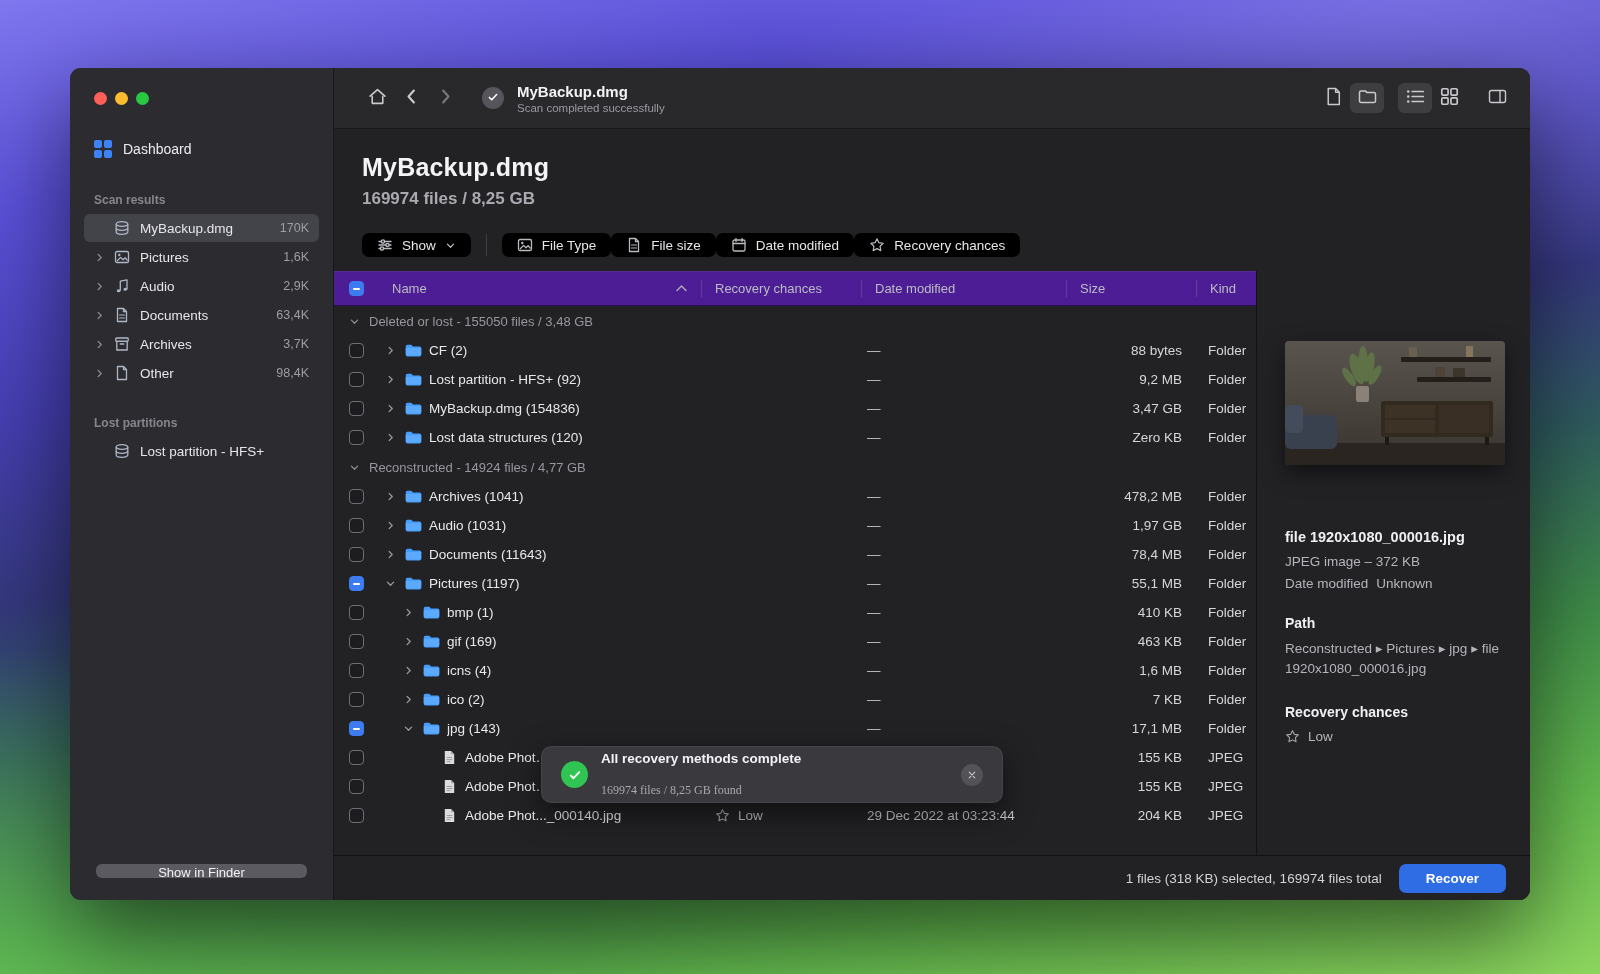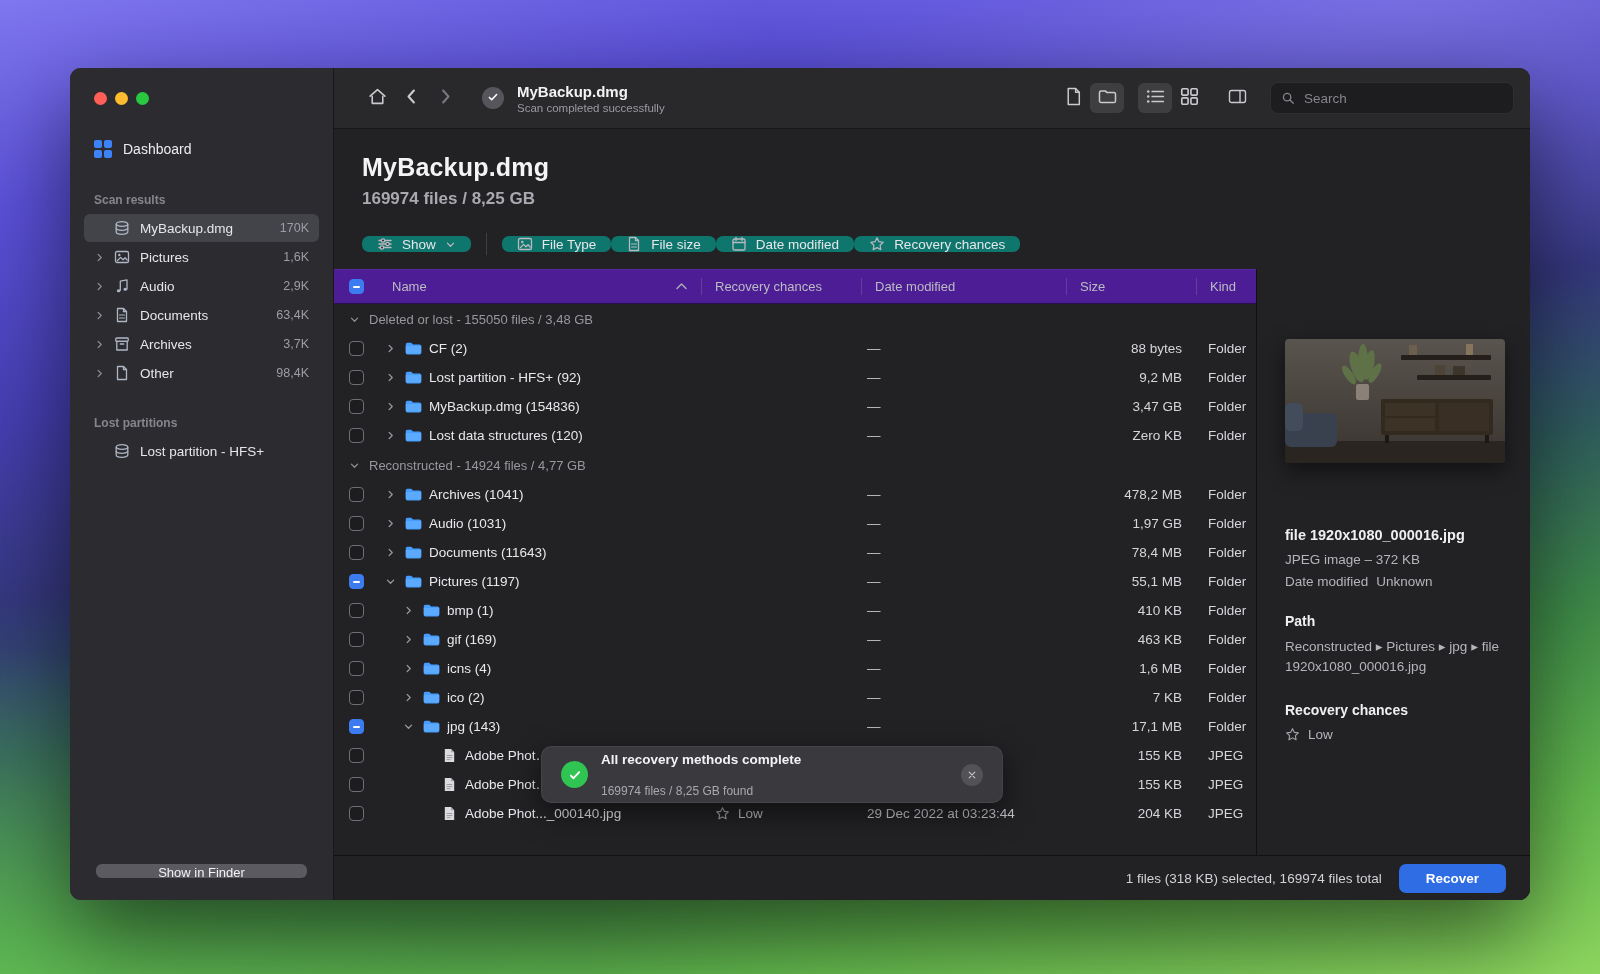--- a/index.html
+++ b/index.html
@@ -49,21 +49,21 @@
   .tb-spacer{flex:1;}
   .tb-gap{width:14px;}
   .search{display:flex;align-items:center;gap:7px;background:rgba(0,0,0,.28);border:1px solid rgba(255,255,255,.07);border-radius:8px;height:30px;padding:0 10px;width:222px;color:#85858c;margin-left:16px;}
   .search svg{width:14px;height:14px;flex:none;}
   .search input{background:transparent;border:none;outline:none;color:#e8e8ec;font-size:13.5px;width:100%;font-family:inherit;}
   .search input::placeholder{color:#85858c;}
   .content-header{padding:24px 28px 0;flex:none;}
   .content-header h1{margin:0;font-size:25px;font-weight:700;color:#f4f4f6;letter-spacing:.2px;}
   .stats{font-size:17px;color:#a9a9b0;font-weight:600;margin-top:7px;}
   .filters{margin:24px 28px 14px;display:flex;gap:10px;align-items:center;flex:none;}
-  .f-btn{display:flex;align-items:center;gap:9px;background:#0f766e;border:none;border-radius:7px;height:16px;padding:0 15px;color:#e6e6ea;font-size:13.5px;font-family:inherit;cursor:pointer;}
+  .f-btn{display:flex;align-items:center;gap:9px;background:#000000;border:none;border-radius:7px;height:24px;padding:0 15px;color:#e6e6ea;font-size:13.5px;font-family:inherit;cursor:pointer;}
   .f-btn svg{width:16px;height:16px;color:#b9b9c0;}
   .f-btn .f-chev svg{width:11px;height:11px;}
   .f-divider{width:1px;height:22px;background:#3f3f45;margin:0 5px;}
   
   .body-row{flex:1;display:flex;min-height:0;}
   .table-area{flex:1;min-width:0;display:flex;flex-direction:column;position:relative;overflow:hidden;}
   .grid-cols{display:grid;grid-template-columns:44px minmax(0,1fr) 160px 205px 130px 60px;align-items:center;}
   .thead{height:33px;flex:none;background:#4c1d95;border-top:1px solid rgba(255,255,255,.06);border-bottom:1px solid rgba(0,0,0,.45);font-size:13px;color:#bcbcc2;}
   .th{padding:0 14px;display:flex;align-items:center;position:relative;height:100%;}
   .th.sep::before{content:"";position:absolute;left:0;top:8px;width:1px;height:17px;background:rgba(255,255,255,.14);}
@@ -89,21 +89,21 @@
   .c-size{padding:0 14px;text-align:right;color:#d6d6da;white-space:nowrap;}
   .c-kind{padding-left:12px;color:#d6d6da;white-space:nowrap;overflow:hidden;}
   .grow{height:30px;display:flex;align-items:center;gap:9px;padding-left:15px;color:#97979e;font-size:13px;}
   .grow .g-chev{display:flex;color:#8e8e96;cursor:pointer;}
   .grow .g-chev svg{width:11px;height:11px;}
   
   .toast{position:absolute;left:207px;bottom:52px;width:462px;height:57px;background:#39393e;border-radius:10px;box-shadow:0 10px 30px rgba(0,0,0,.55), 0 0 0 1px rgba(255,255,255,.06) inset;display:flex;align-items:center;padding:0 20px;gap:13px;box-sizing:border-box;z-index:5;}
   .toast-circle{width:27px;height:27px;border-radius:50%;background:#30c553;display:flex;align-items:center;justify-content:center;flex:none;}
   .toast-circle svg{width:14px;height:14px;}
   .toast-t1{font-size:13.5px;font-weight:700;color:#f3f3f5;}
-  .toast-t2{font-size:12px;color:#a8a8ae;margin-top:17px;}
+  .toast-t2{font-size:12px;color:#a8a8ae;margin-top:17px;font-family:Liberation Serif, serif;}
   .toast-close{margin-left:auto;width:22px;height:22px;border-radius:50%;background:rgba(255,255,255,.13);border:none;color:#c9c9ce;display:flex;align-items:center;justify-content:center;cursor:pointer;flex:none;padding:0;}
   .toast-close svg{width:10px;height:10px;}
   
   .preview{width:274px;flex:none;border-left:1px solid rgba(0,0,0,.5);padding:0 28px;box-sizing:border-box;overflow:hidden;}
   .thumb{width:220px;height:124px;margin:70px auto 0;border-radius:4px;overflow:hidden;box-shadow:0 8px 22px rgba(0,0,0,.5);}
   .thumb svg{display:block;width:100%;height:100%;}
   .pv-name{margin-top:64px;font-size:14.5px;font-weight:700;color:#f0f0f2;white-space:nowrap;overflow:hidden;}
   .pv-info{margin-top:9px;color:#b4b4bb;font-size:13.5px;}
   .pv-date{margin-top:7px;color:#b4b4bb;font-size:13.5px;display:flex;gap:8px;}
   .pv-h{margin-top:24px;font-weight:700;color:#f0f0f2;font-size:14px;}
@@ -301,29 +301,20 @@
               <rect x="9.2" y="9.2" width="5.3" height="5.3" rx="1" fill="none" stroke="currentColor" stroke-width="1.4"></rect>
             </svg></span>
         </button>
       <div class="tb-gap"></div>
       <button class="tb-btn">
           <span><svg viewBox="0 0 19 16">
               <rect x="1.5" y="2" width="16" height="12" rx="2" fill="none" stroke="currentColor" stroke-width="1.4"></rect>
               <path d="M12 2v12" stroke="currentColor" stroke-width="1.4"></path>
             </svg></span>
         </button>
-      <div class="search">
-        <span style="display:flex">
-            <svg viewBox="0 0 16 16">
-              <circle cx="7" cy="7" r="4.2" fill="none" stroke="currentColor" stroke-width="1.5"></circle>
-              <path d="M10.3 10.3L14 14" stroke="currentColor" stroke-width="1.5" stroke-linecap="round"></path>
-            </svg>
-          </span>
-        <input placeholder="Search" style="">
-      </div>
     </div>
 
     <div class="content-header">
       <h1>MyBackup.dmg</h1>
       <div class="stats">169974 files / 8,25 GB</div>
     </div>
 
     <div class="filters">
       <button class="f-btn">
         <span style="display:flex">

